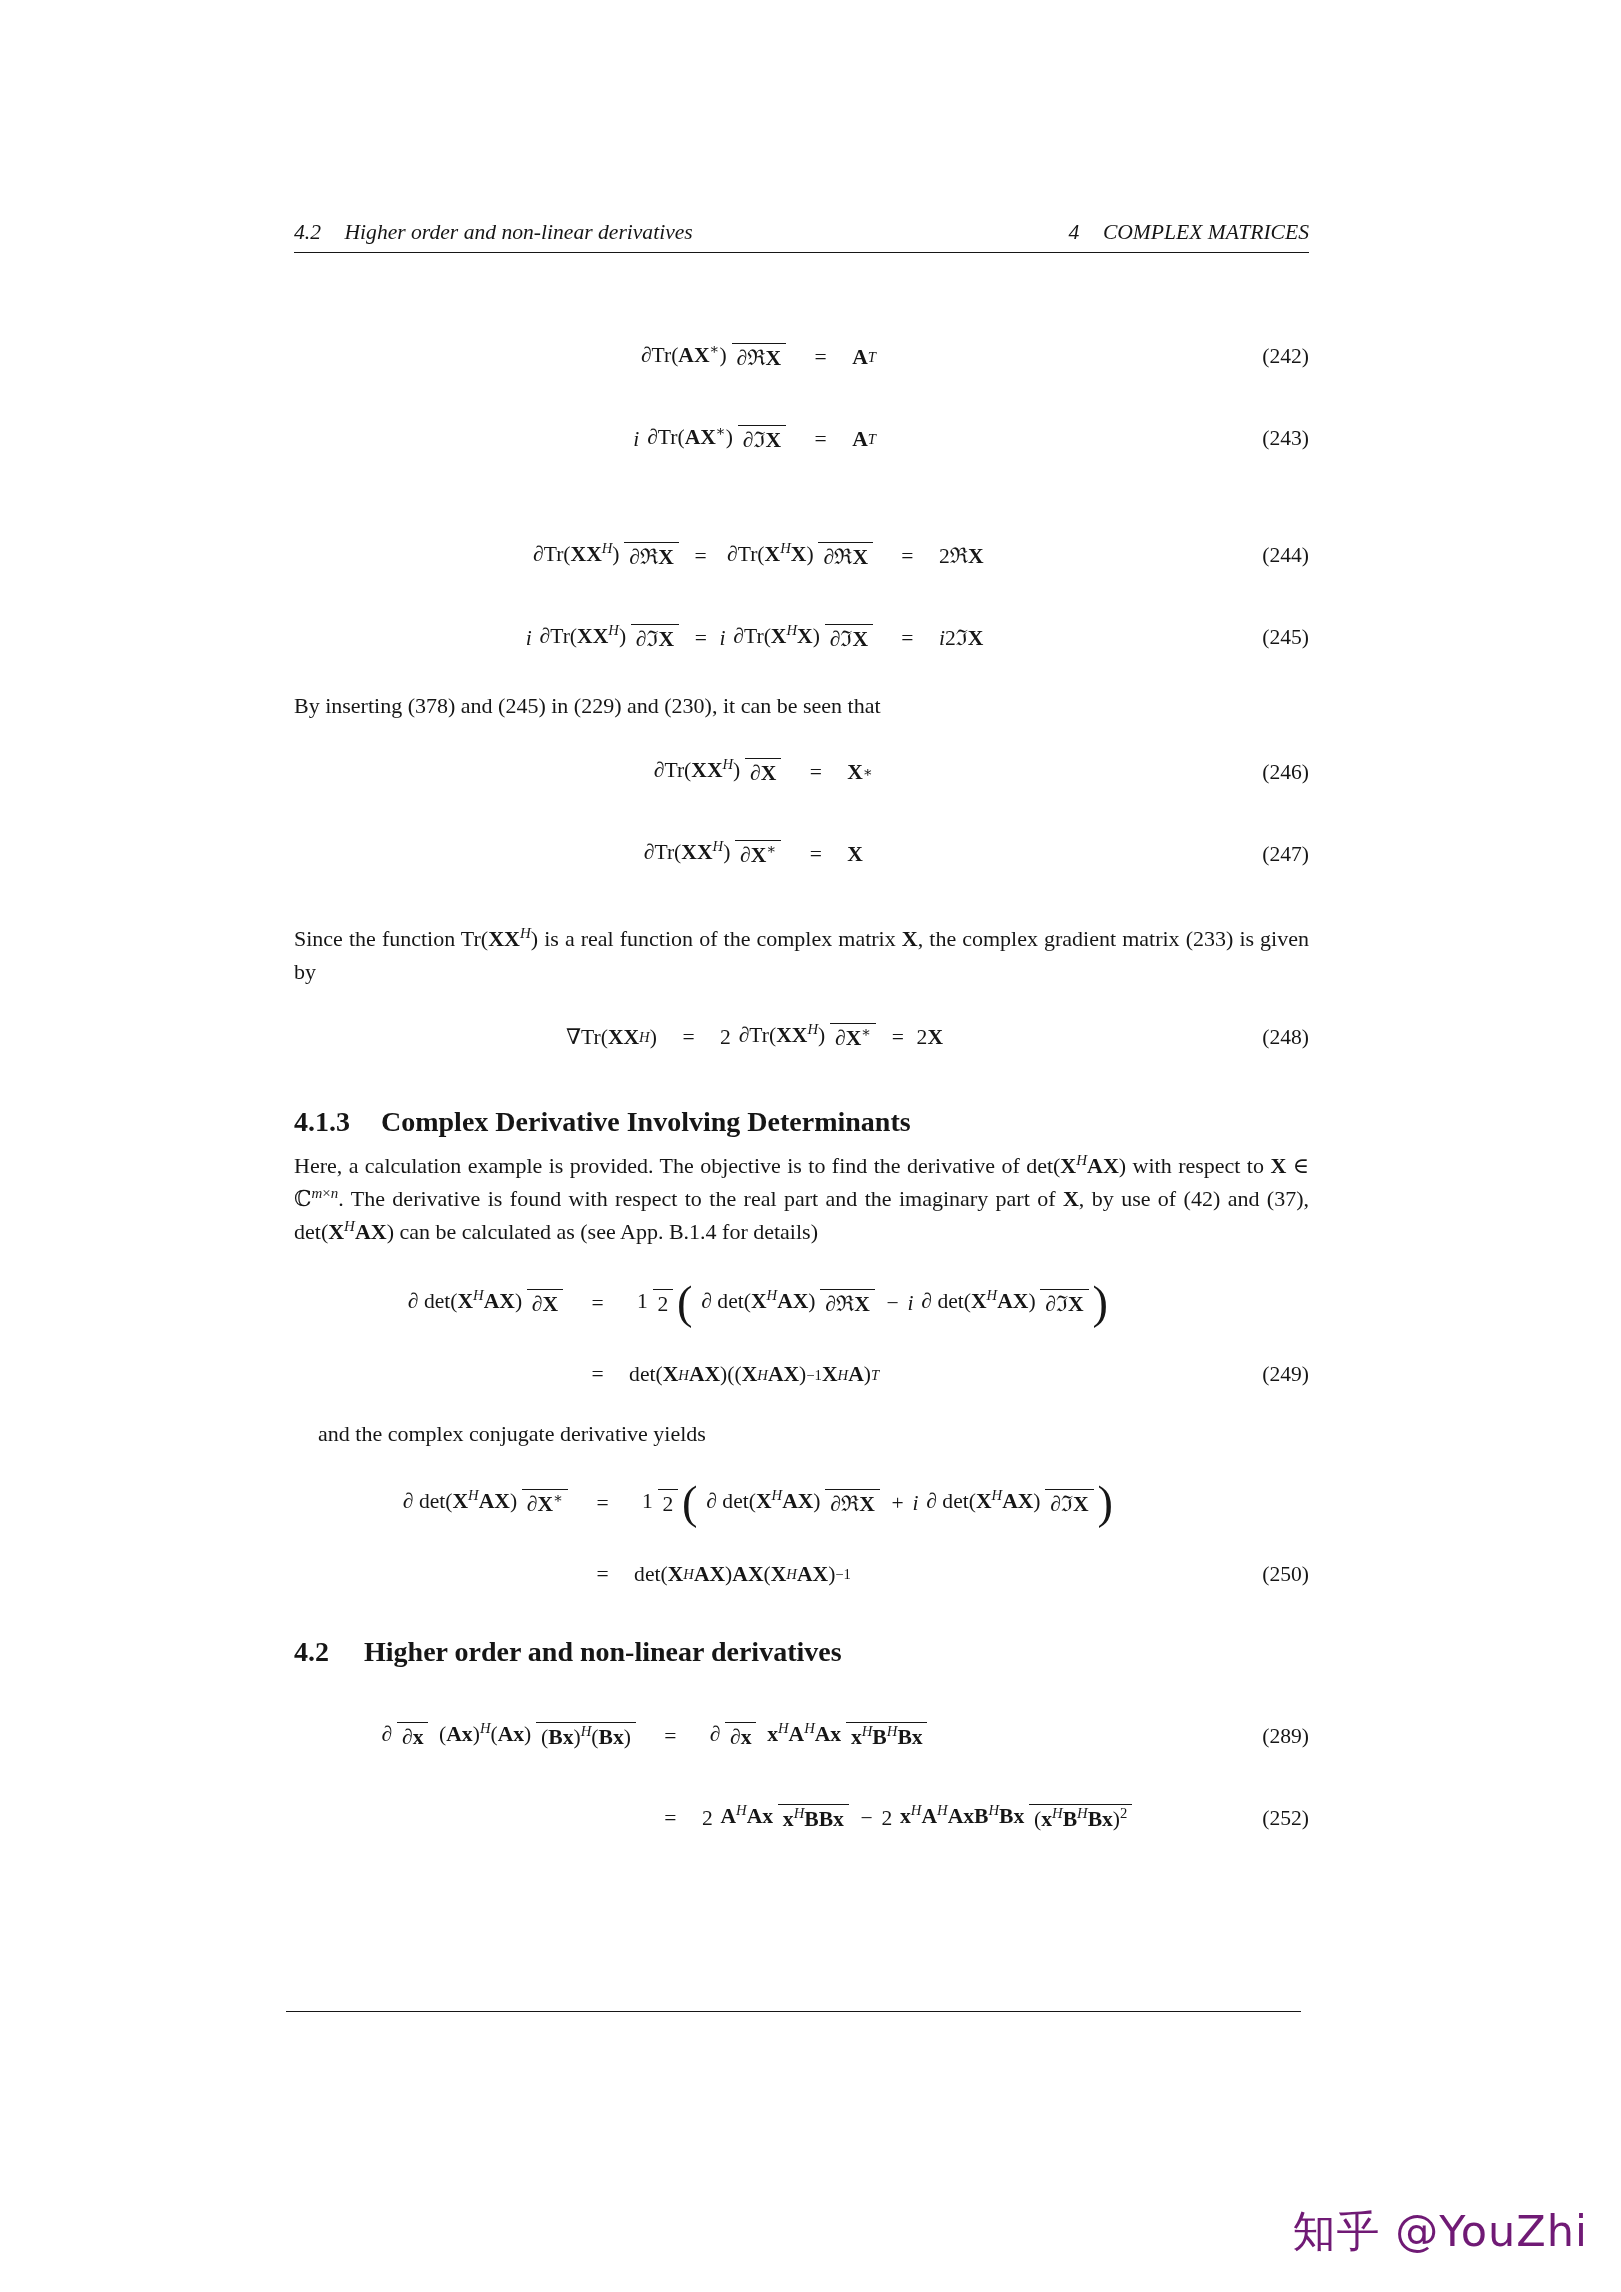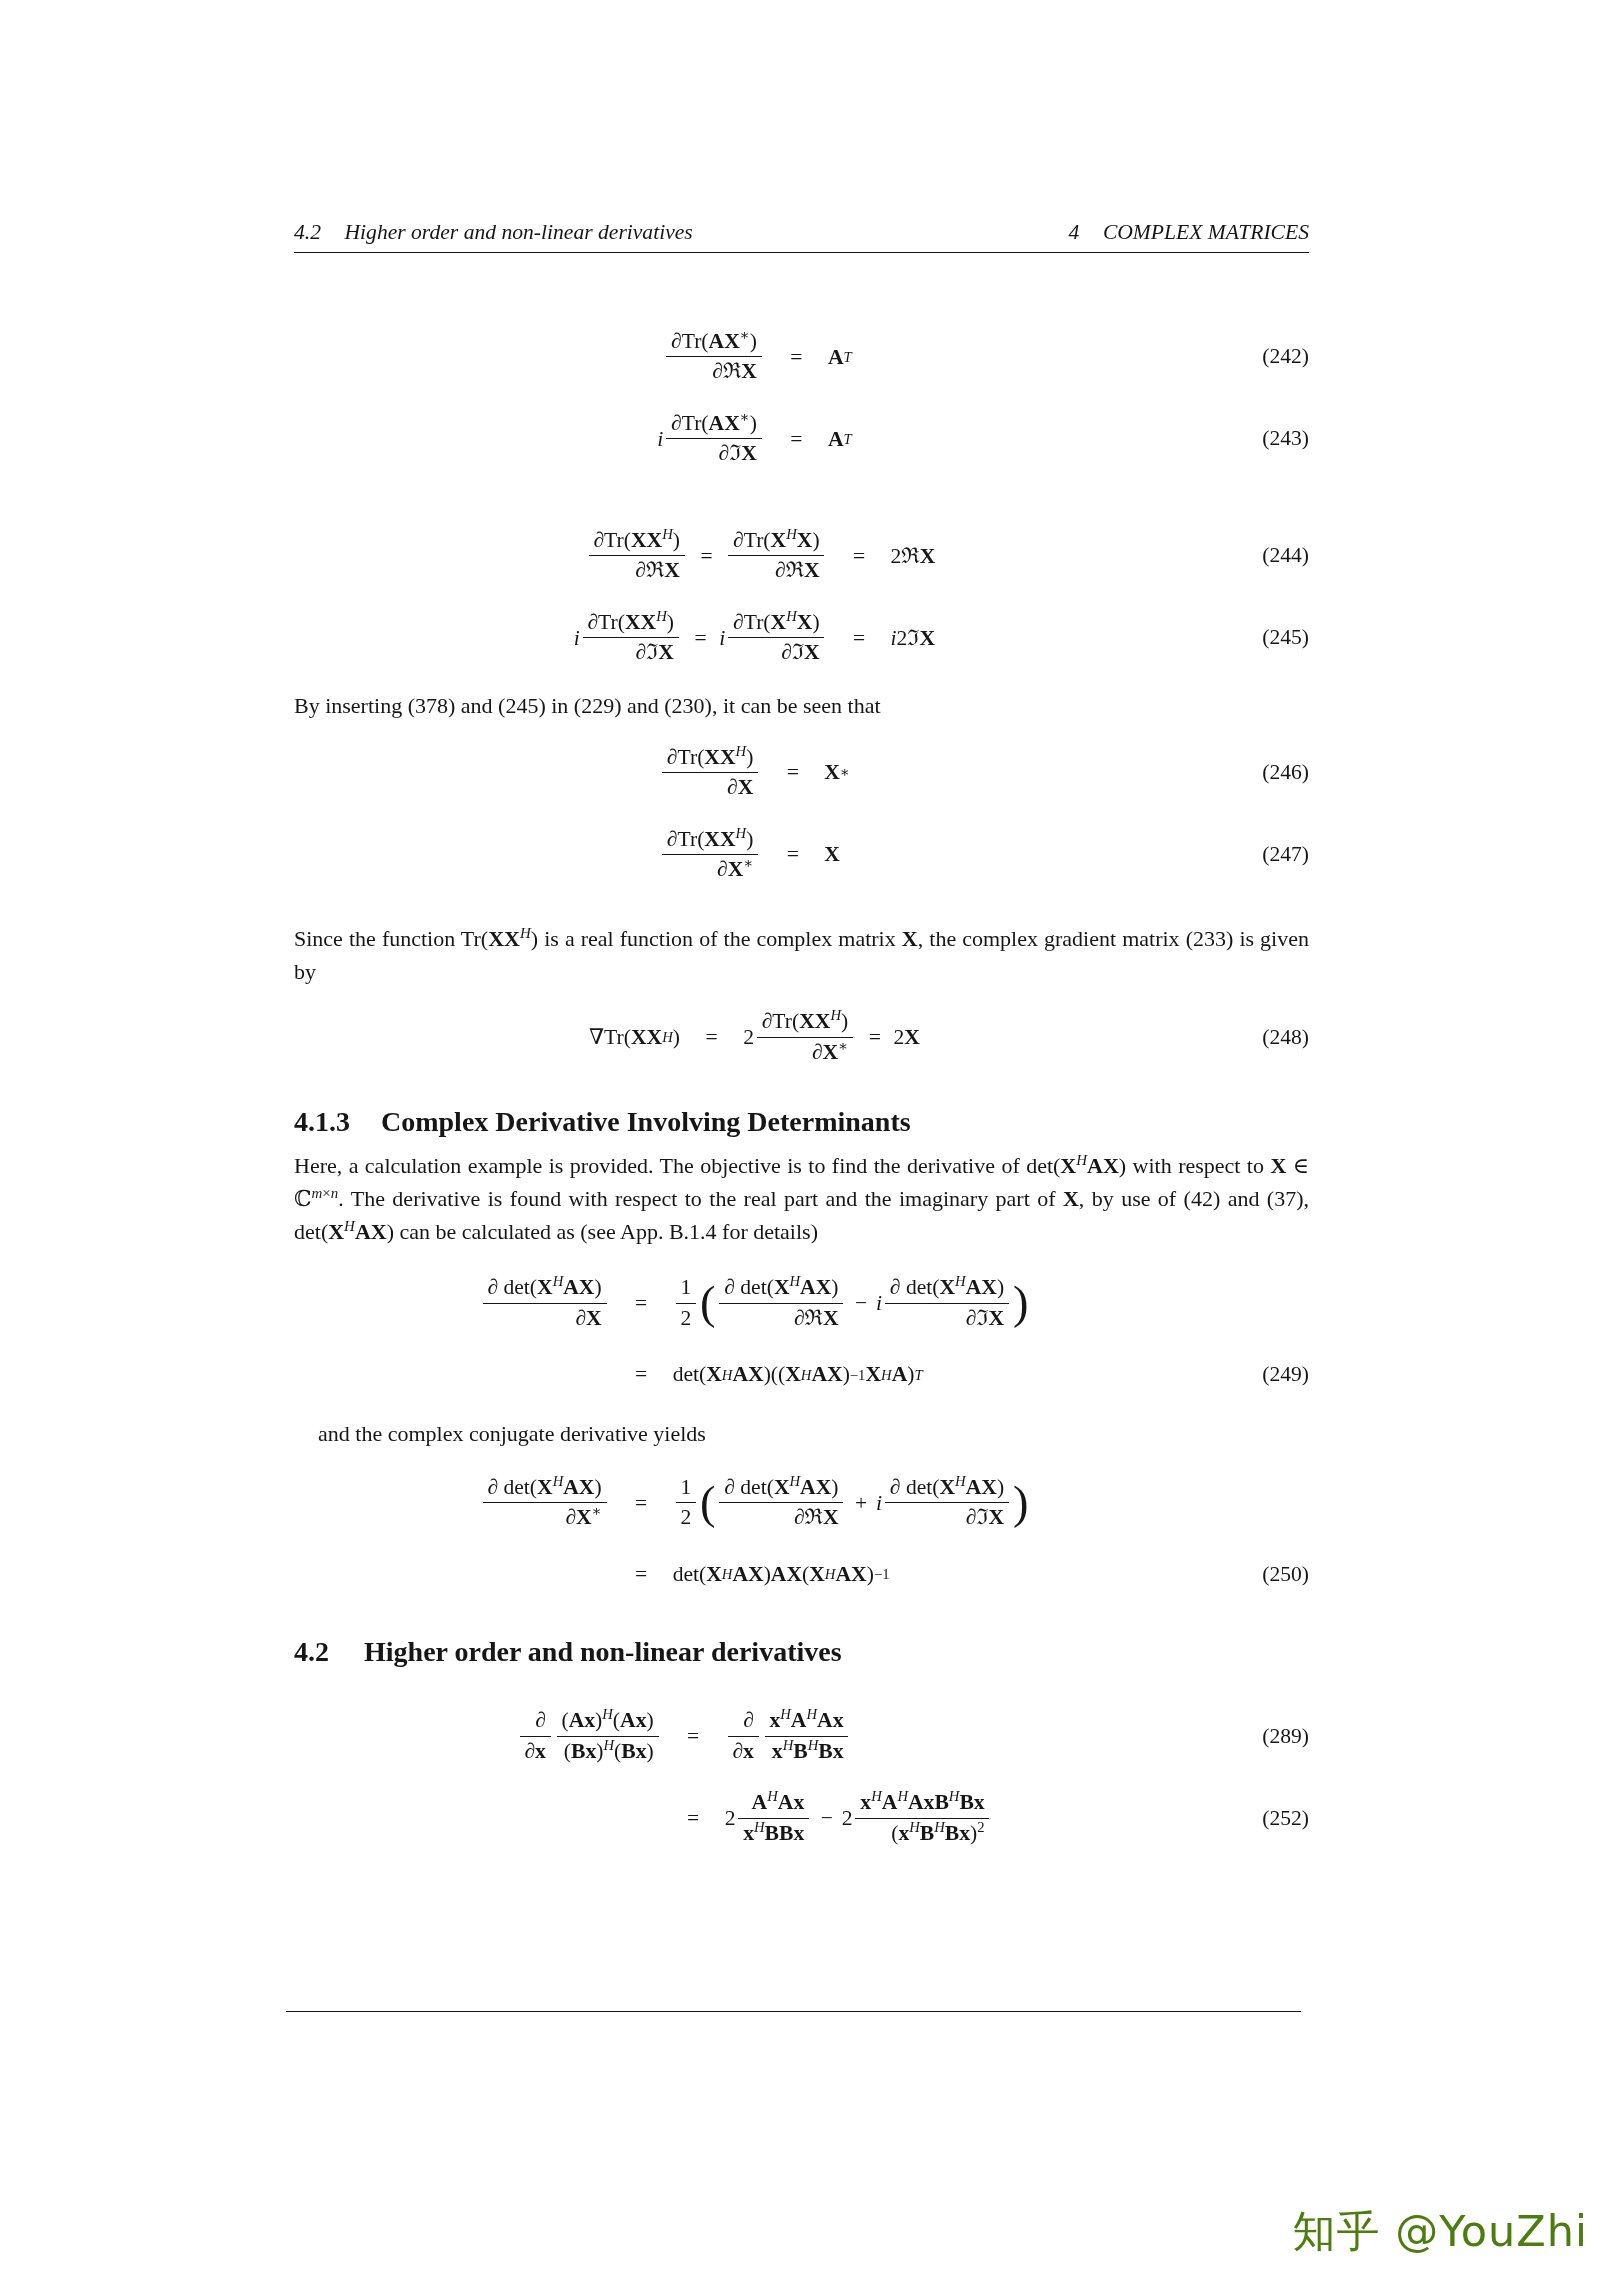--- a/index.html
+++ b/index.html
@@ -25,36 +25,36 @@
   .eqgrid{display:grid;grid-template-columns:1fr auto auto auto 1fr 94px;align-items:center;}
   .eqr{display:contents;}
   .cell{font-size:21.6px;line-height:1.32;}
   .lhs{justify-self:end;text-align:right;white-space:nowrap;}
   .rel{padding:0 25.5px;justify-self:center;}
   .rhs{justify-self:start;text-align:left;white-space:nowrap;}
   .num{justify-self:end;font-size:21.6px;}
   .r84{min-height:82px;display:flex;align-items:center;}
   .r64{min-height:61px;display:flex;align-items:center;}
   
-  .fr{display:inline-flex;flex-direction:column;vertical-align:middle;text-align:right;margin:0 2.9px;}
+  .fr{display:inline-flex;vertical-align:middle;text-align:left;margin:0 2.9px;}
   .fr .nu{padding:0 4.9px 2px 4.9px;line-height:1.18;white-space:nowrap;}
   .fr .de{border-top:1.5px solid #161616;padding:2px 4.9px 0 4.9px;line-height:1.18;white-space:nowrap;}
   sup{font-size:68%;line-height:0;vertical-align:0.55em;letter-spacing:0;}
   .it{font-style:italic;}
   b{font-weight:bold;}
   .ieq{padding:0 12.7px;}
   .bop{padding:0 8.8px;}
   .bigp{font-size:215%;font-weight:normal;vertical-align:middle;line-height:0;padding:0 1px;}
   
   .footwrap{position:absolute;left:286px;width:1015px;top:2011px;}
   .footrule{border-bottom:1.6px solid #161616;}
   .footline{margin-top:11.8px;font-variant:small-caps;font-size:19.6px;letter-spacing:0.2px;}
   .footline .fpage{font-weight:bold;}
   
-  .watermark{position:absolute;right:33px;top:2203px;font-size:43px;color:#4d7c0f;
+  .watermark{position:absolute;right:33px;top:2203px;font-size:43px;color:#701a75;
     font-family:"DejaVu Sans","Liberation Sans",sans-serif;letter-spacing:1px;}
   
   .mt-g1{margin-top:63px;}
   .mt-g2{margin-top:35px;}
   .mt-p1{margin-top:9.8px;}
   .mt-g3{margin-top:9.8px;}
   .mt-p2{margin-top:27px;}
   .mt-g4{margin-top:7.8px;}
   .mt-h413{margin-top:27.4px;}
   .mt-p3{margin-top:11.8px;}

